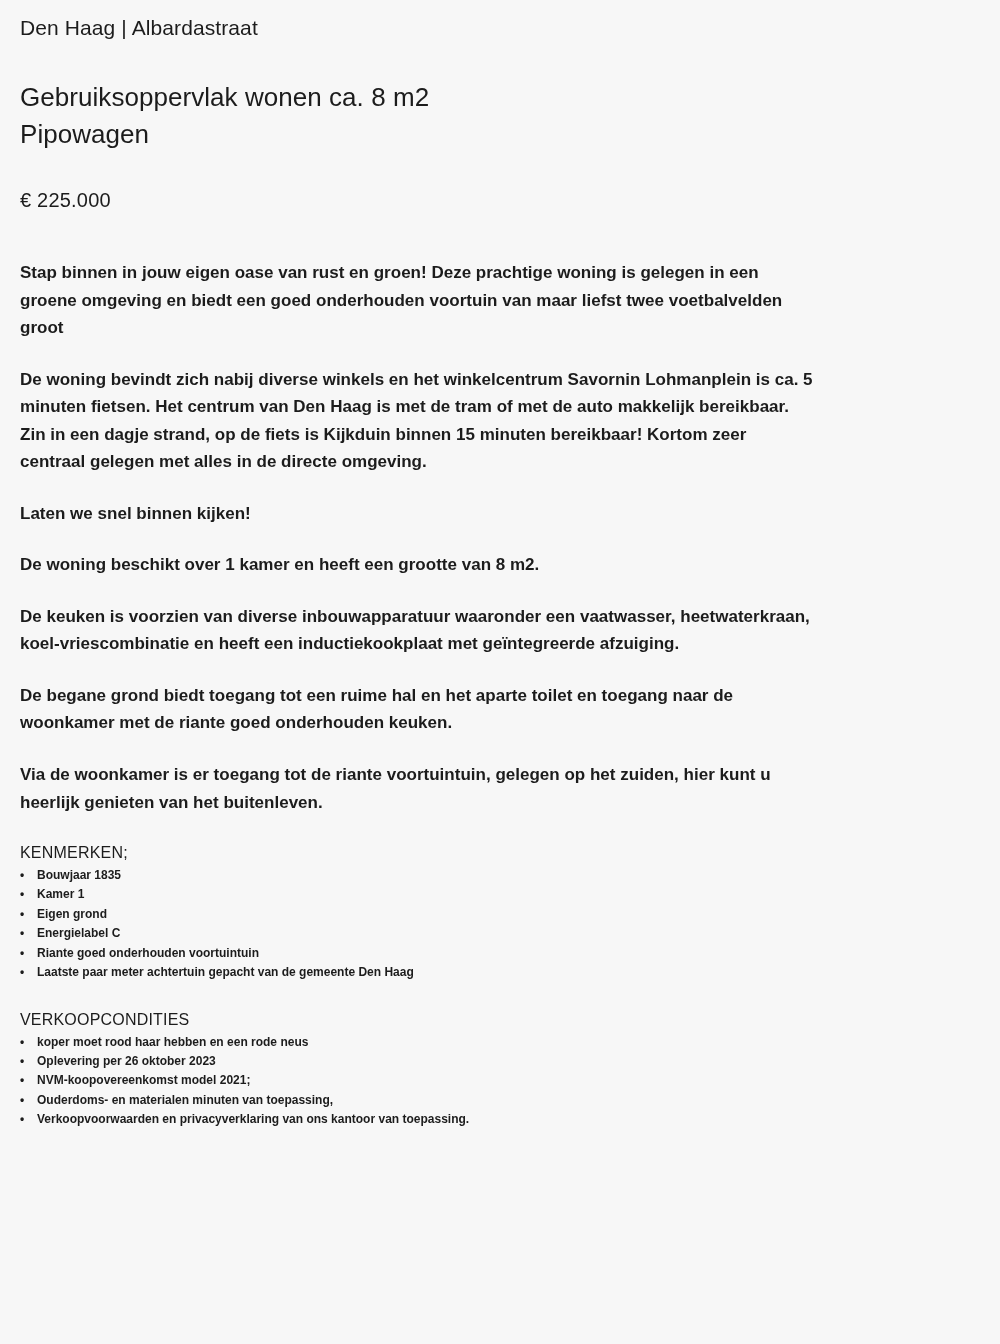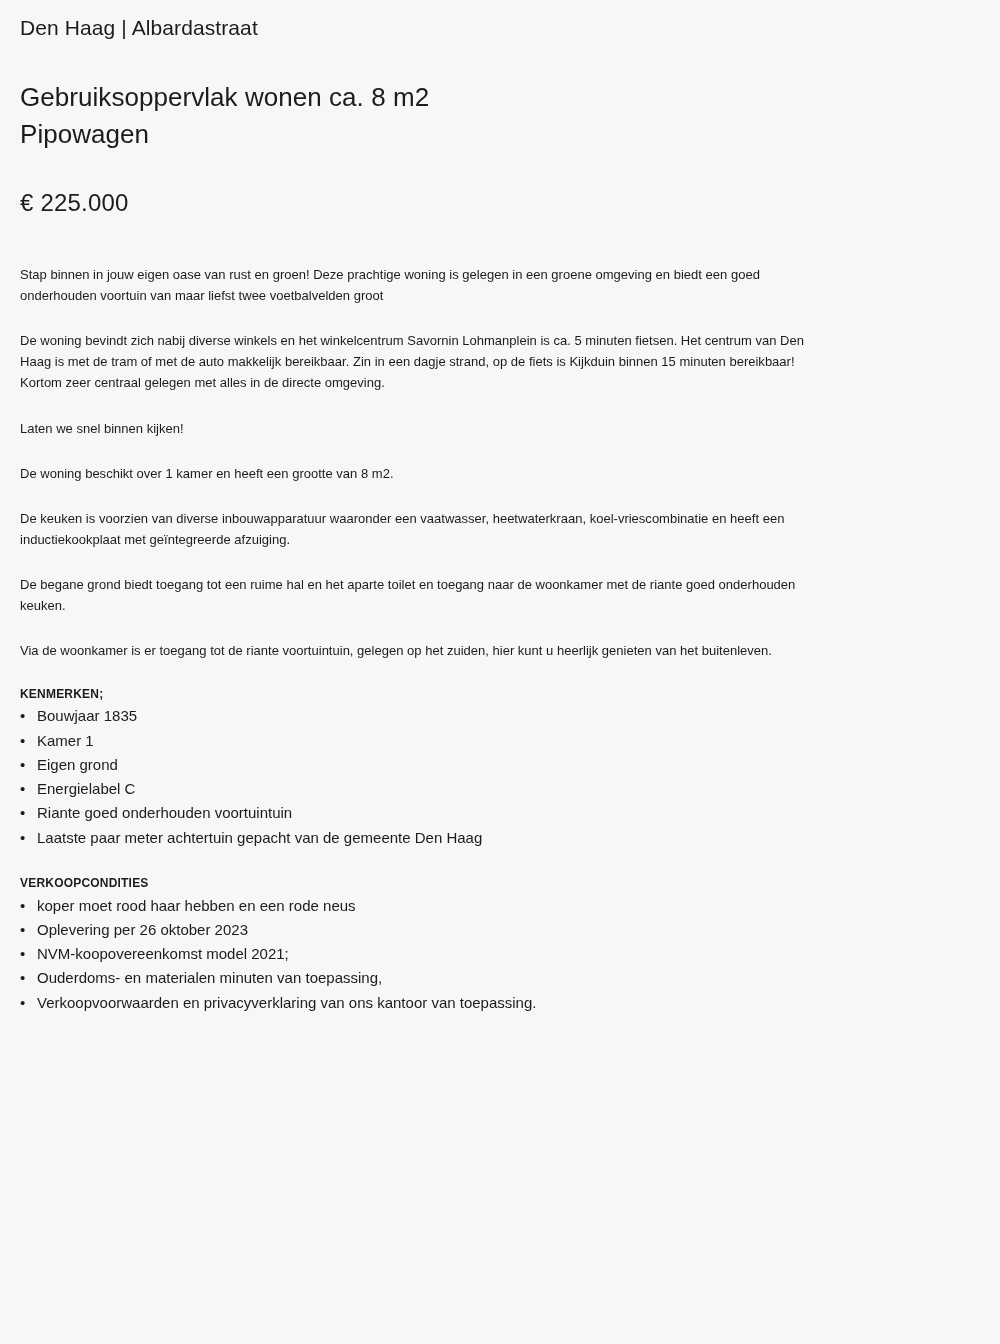--- a/index.html
+++ b/index.html
@@ -32,60 +32,60 @@
   .subtitle-block {
     margin: 0 0 34px 0;
   }
   .subtitle-line {
     font-size: 26px;
     font-weight: 500;
     line-height: 1.42;
     letter-spacing: 0.05px;
   }
   .price {
-    font-size: 24px;
+    font-size: 20px;
     font-weight: 400;
     line-height: 1.3;
     letter-spacing: 0.2px;
     margin: 4px 0 46px 0;
   }
 
   
   .body-block {
     max-width: 946px;
   }
   .para {
-    font-size: 13px;
-    font-weight: 400;
+    font-size: 17px;
+    font-weight: 700;
     line-height: 1.62;
     margin: 0 0 24px 0;
     letter-spacing: 0.01px;
   }
   .para:last-child {
     margin-bottom: 0;
   }
 
   
   .section {
     margin: 0 0 24px 0;
   }
   .section-heading {
-    font-size: 12px;
-    font-weight: 700;
+    font-size: 16px;
+    font-weight: 400;
     line-height: 1.62;
     letter-spacing: 0.2px;
   }
   .bullet-list {
     list-style: none;
     margin: 0;
     padding: 0;
   }
   .bullet-list li {
-    font-size: 15px;
-    font-weight: 400;
+    font-size: 12px;
+    font-weight: 700;
     line-height: 1.62;
     padding-left: 17px;
     position: relative;
   }
   .bullet-list li::before {
     content: "\2022";
     position: absolute;
     left: 0;
     top: 0;
   }

